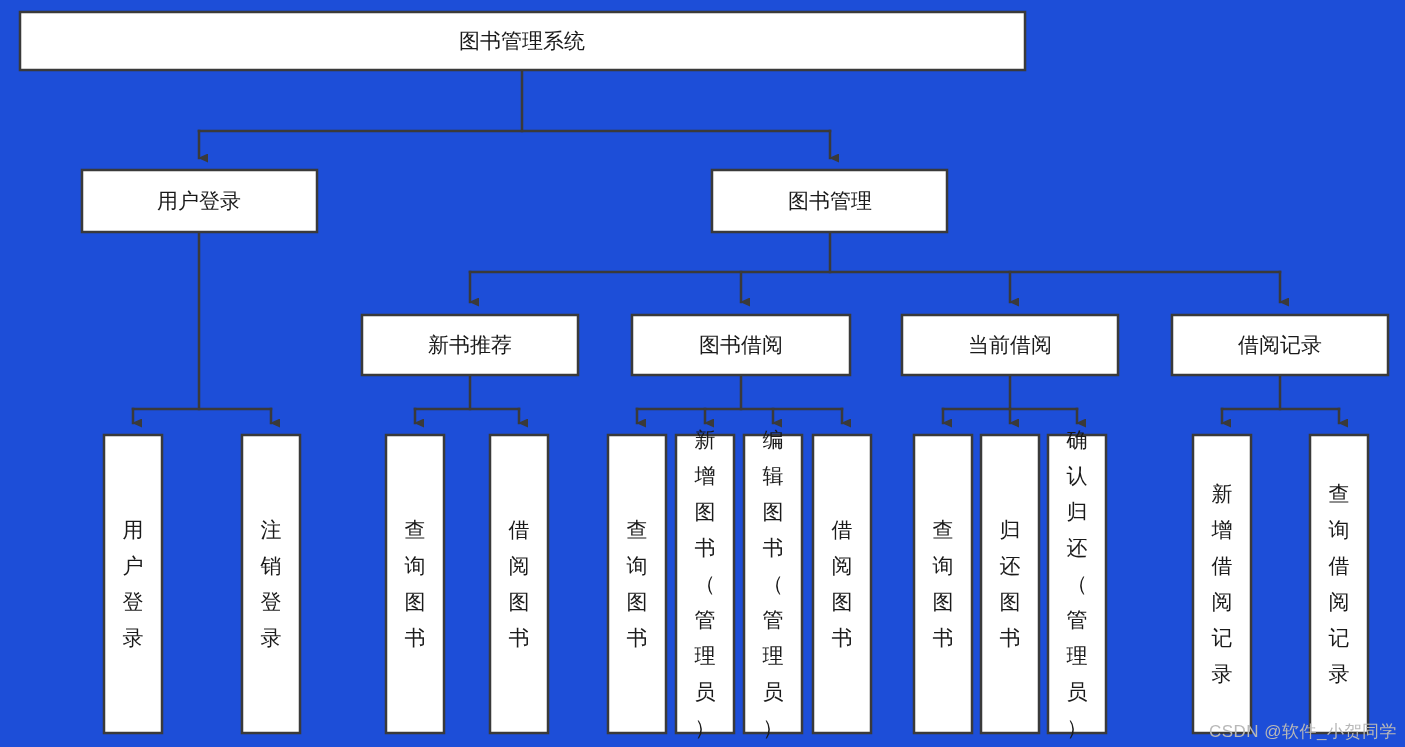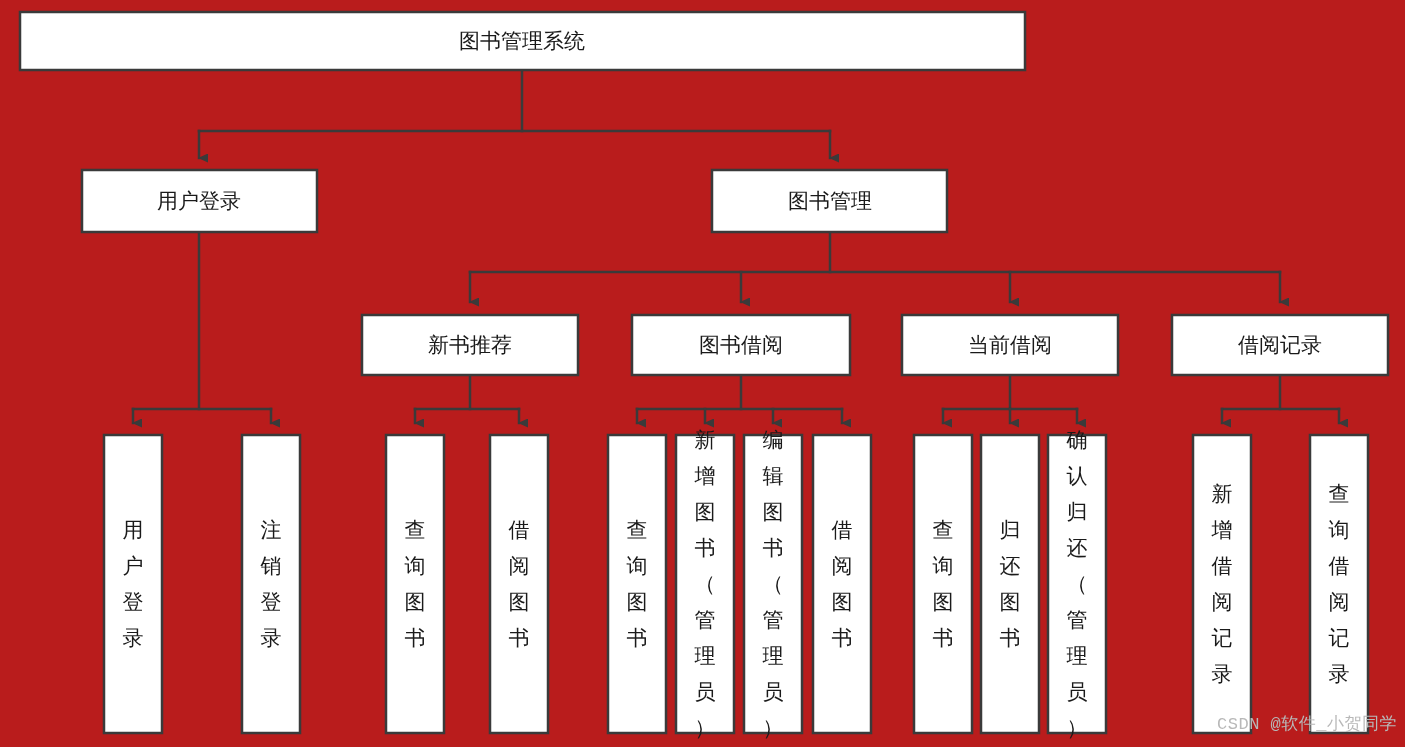--- a/index.html
+++ b/index.html
@@ -10,21 +10,21 @@
   body {
     width: 1405px;
     height: 747px;
     font-family: "DejaVu Sans", "Liberation Sans", sans-serif;
     overflow: hidden;
   }
   #diagram-root {
     position: relative;
     width: 1405px;
     height: 747px;
-    background: #b91c1c;
+    background: #1d4ed8;
   }
   svg#tree-svg {
     position: absolute;
     top: 0;
     left: 0;
     width: 1405px;
     height: 747px;
   }
   .node-box {
     fill: #ffffff;
@@ -46,22 +46,22 @@
   }
   .node-label-v {
     font-family: "DejaVu Sans", "Liberation Sans", sans-serif;
     font-size: 21px;
     fill: #1a1a1a;
     text-anchor: middle;
   }
   .watermark-text {
     position: absolute;
     right: 8px;
-    bottom: 12px;
-    font-family: Liberation Mono, monospace;
+    bottom: 4px;
+    font-family: Liberation Sans, sans-serif;
     font-size: 17px;
     color: #b8b8b8;
     white-space: nowrap;
     letter-spacing: 0.5px;
   }
 </style>
 </head>
 <body>
 
 <div id="diagram-root">

